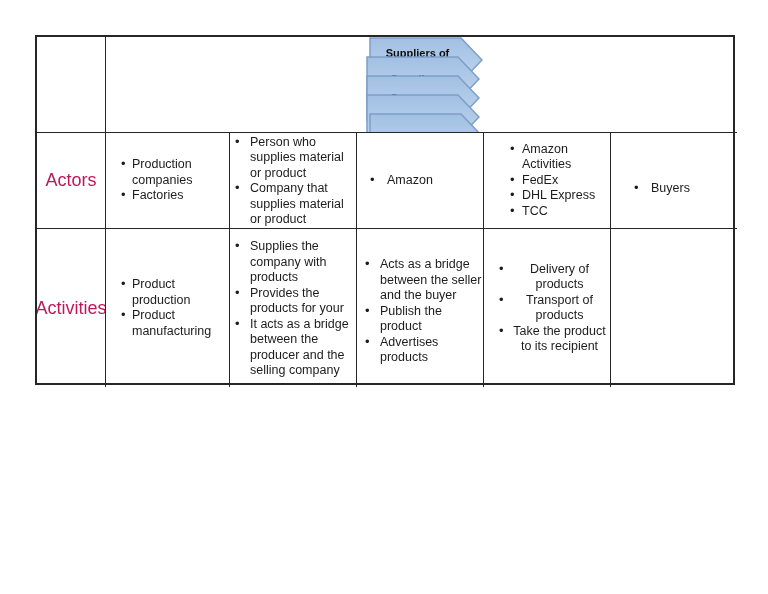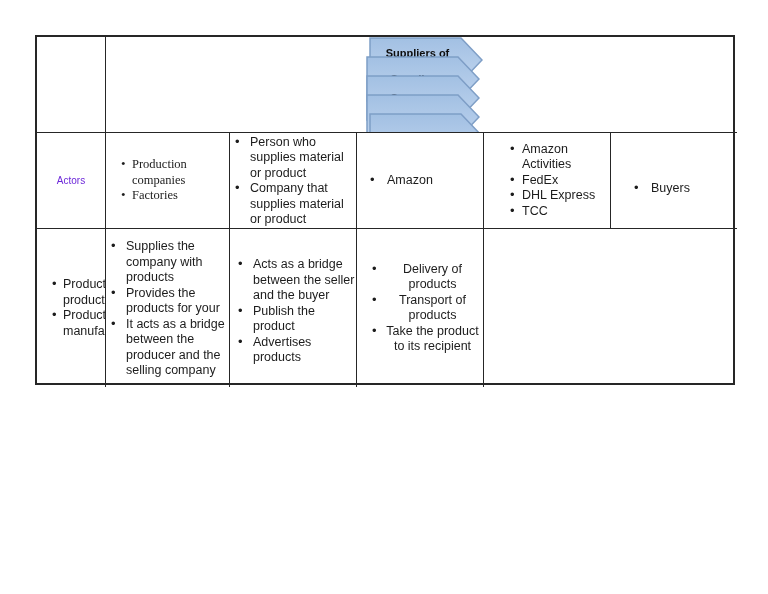--- a/index.html
+++ b/index.html
@@ -26,31 +26,31 @@
   .arrow-wrap { position:absolute; left:8px; top:0; width:114px; height:46px; }
   .arrow-svg { position:absolute; left:0; top:0; width:114px; height:46px; }
   .arrow-label {
     position:absolute; left:0; top:0; width:98px; height:46px;
     display:flex; align-items:center; justify-content:center; text-align:center;
     font-size:11px; font-weight:bold; line-height:13px; color:#0d0d0d; padding:0 4px;
   }
 
   .rowlabel {
     display:flex; align-items:center; justify-content:center;
-    font-size:10px; color:#6d28d9;
+    font-size:18px; color:#be185d;
   }
 
   .content { display:flex; flex-direction:column; font-size:12.5px; line-height:15.5px; }
   .v-center { justify-content:center; }
   .v-top { justify-content:center; }
   ul.bullets { list-style:none; }
   ul.bullets li { position:relative; }
   ul.bullets li::before { content:"\2022"; position:absolute; left:2px; top:-1px; font-size:13px; }
 
-  .pad-a-sos { padding-left:13px; padding-right:4px; } .pad-a-sos li { padding-left:13px;font-family:Liberation Serif, serif; }
+  .pad-a-sos { padding-left:13px; padding-right:4px; } .pad-a-sos li { padding-left:13px; }
   .pad-a-sup { padding:1px 1px 0 3px; } .pad-a-sup li { padding-left:17px; }
   .pad-a-com { padding-left:11px; padding-right:3px; } .pad-a-com li { padding-left:19px; }
   .pad-a-dis { padding-left:24px; padding-right:2px; } .pad-a-dis li { padding-left:14px; }
   .pad-a-cli { padding-left:21px; padding-right:2px; } .pad-a-cli li { padding-left:19px;margin-top:17px; }
   .pad-v-sos { padding-left:13px; padding-right:4px; } .pad-v-sos li { padding-left:13px; }
   .pad-v-sup { padding:2px 1px 0 3px; } .pad-v-sup li { padding-left:17px; }
   .pad-v-com { padding:7px 1px 0 6px; } .pad-v-com li { padding-left:17px; }
   .pad-v-dis { padding-left:13px; padding-right:2px; } .pad-v-dis li { padding-left:14px;text-align:center; }
   .pad-v-cli { padding:12px 1px 0 6px; } .pad-v-cli li { padding-left:12px; }
 </style>
@@ -144,20 +144,21 @@
         <li>TCC</li>
       </ul>
     </div>
 
     <div class="cell last-col content v-center pad-a-cli">
       <ul class="bullets">
         <li>Buyers</li>
       </ul>
     </div>
 
+    <div class="cell last-row rowlabel">Activities</div>
 
     <div class="cell last-row content v-center pad-v-sos">
       <ul class="bullets">
         <li>Product production</li>
         <li>Product manufacturing</li>
       </ul>
     </div>
 
     <div class="cell last-row content v-top pad-v-sup">
       <ul class="bullets">

